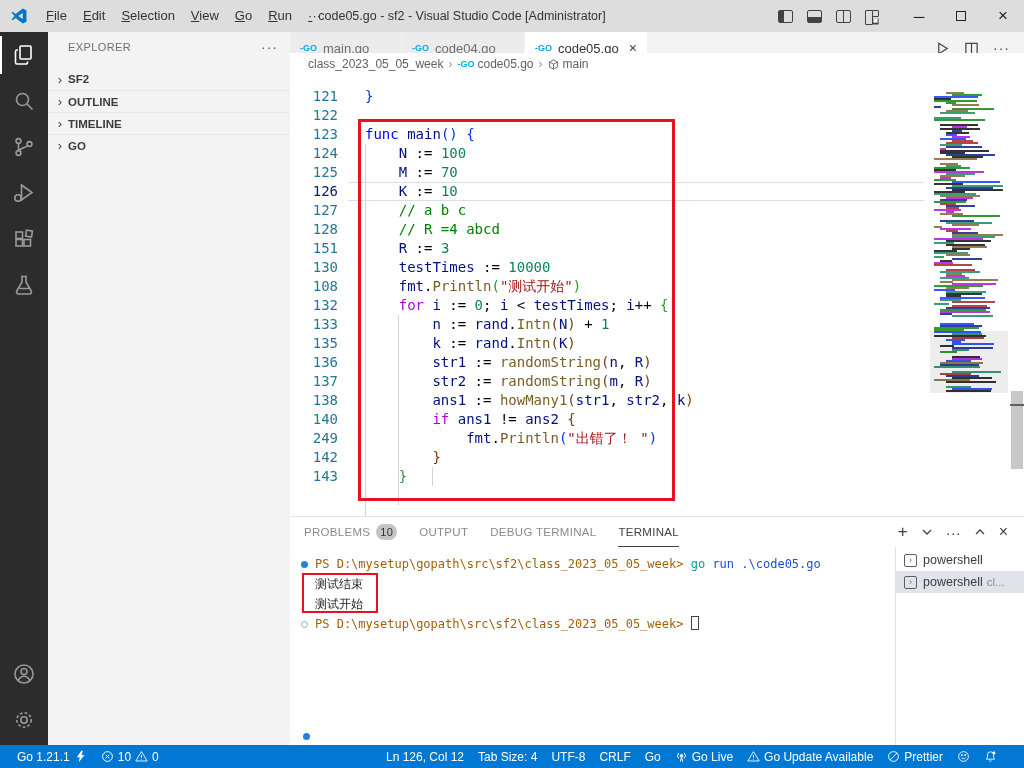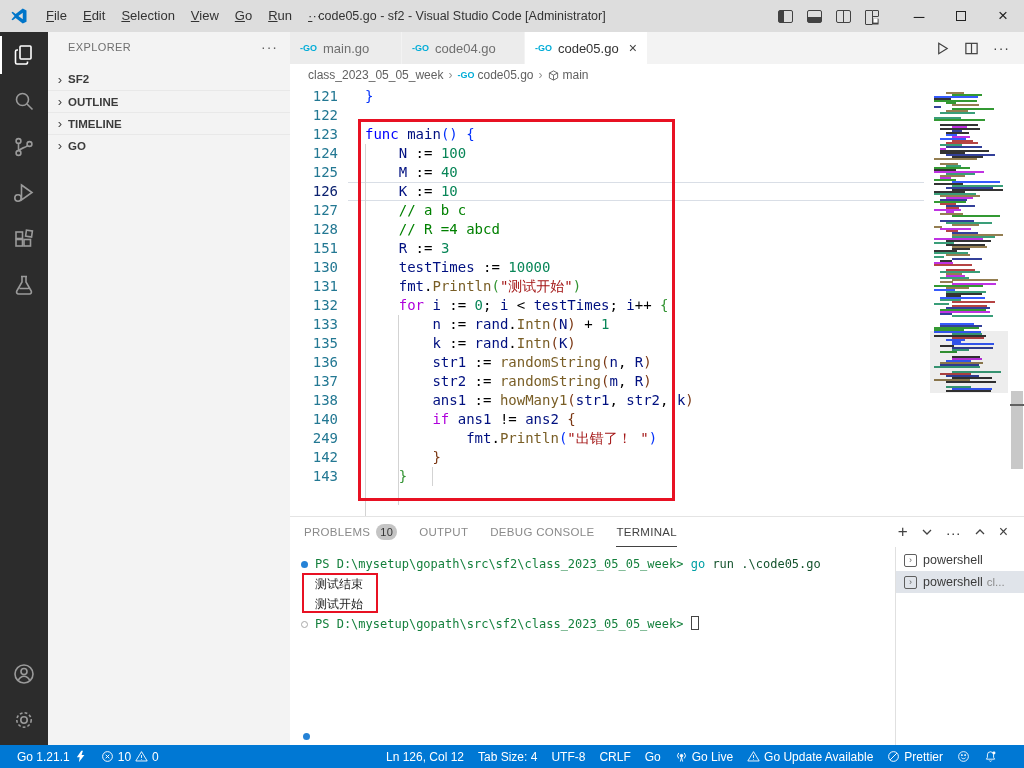--- a/index.html
+++ b/index.html
@@ -57,21 +57,21 @@
   .tab.active { background:#ffffff; color:#333; }
   .tab .close { margin-left:10px; color:#424242; font-size:14px; visibility:hidden; }
   .tab.active .close { visibility:visible; }
   .go-icon { font-size:9px; font-weight:700; color:#00acd7; margin-right:6px; letter-spacing:0; }
   .go-icon::before { content:"-GO"; }
   .editor-actions { margin-left:auto; display:flex; align-items:center; gap:14px; padding-right:14px; color:#424242; }
   .editor-actions .ea { cursor:pointer; display:flex; align-items:center; }
   .ea svg { width:15px; height:15px; }
   .ea.more { font-size:14px; letter-spacing:1px; }
 
-  .breadcrumbs { position:absolute; left:0; top:32px; width:734px; height:22px; background:#fff;
+  .breadcrumbs { position:absolute; left:0; top:21px; width:734px; height:22px; background:#fff;
     display:flex; align-items:center; padding-left:18px; font-size:12px; color:#616161; }
   .bc-item { display:flex; align-items:center; cursor:pointer; }
   .bc-sep { margin:0 5px; color:#949494; font-size:12px; }
   .bc-item .go-icon { margin-right:3px; }
   .pkg-icon { width:11px; height:11px; margin-right:4px; }
 
   
   .editor { position:absolute; left:0; top:54px; width:734px; height:430px; overflow:hidden;
     font-family:"DejaVu Sans Mono","Liberation Mono",monospace; font-size:14px; }
   .code-lines { position:absolute; left:0; top:1px; width:640px; }
@@ -101,21 +101,21 @@
   .panel-tab .badge { background:#c4c4c4; color:#333; border-radius:10px; min-width:20px; height:16px;
     line-height:16px; text-align:center; font-size:11px; padding:0 4px; }
   .panel-toolbar { margin-left:auto; display:flex; align-items:center; gap:13px; padding-right:16px; color:#424242; }
   .panel-toolbar .pt { cursor:pointer; display:flex; align-items:center; font-size:15px; }
   .pt svg { width:12px; height:12px; }
 
   .terminal { position:absolute; left:0; top:30px; width:604px; height:199px; overflow:hidden;
     font-family:"DejaVu Sans Mono","Liberation Mono",monospace; font-size:12px; }
   .trow { position:relative; height:20px; line-height:20px; white-space:pre; padding-left:25px; }
   .trow:first-child { margin-top:7px; }
-  .t-pr{color:#15803d} .t-cmd{color:#00a0a5} .t-arg{color:#14532d} .t-out{color:#222}
+  .t-pr{color:#a16207} .t-cmd{color:#00a0a5} .t-arg{color:#1d4ed8} .t-out{color:#222}
   .deco { position:absolute; left:11px; top:7px; width:7px; height:7px; border-radius:50%; }
   .deco.filled { background:#2582d6; }
   .deco.hollow { border:1px solid #a9a9a9; }
   .t-cursor { display:inline-block; width:8px; height:14px; border:1px solid #444; vertical-align:-2px; }
   .anno-term { position:absolute; left:12px; top:26px; width:76px; height:40px; border:2px solid #e81123; pointer-events:none; }
   .term-dot { position:absolute; left:13px; top:186px; width:7px; height:7px; border-radius:50%; background:#2582d6; }
 
   .term-side { position:absolute; left:605px; top:30px; width:129px; height:199px; border-left:1px solid #e0e0e0; padding-top:2px; }
   .term-row { height:22px; display:flex; align-items:center; padding-left:8px; font-size:12.5px; color:#3b3b3b; cursor:pointer; }
   .term-row.selected { background:#e0e4ea; }
@@ -304,27 +304,27 @@
     <div class="editor">
       <div class="cur-line"></div>
       <div class="guide" style="left:75px;  top:58px;  height:372px;"></div>
       <div class="guide" style="left:108px; top:229px; height:190px;"></div>
       <div class="guide" style="left:142px; top:381px; height:19px;"></div>
       <div class="code-lines">
           <div class="code-line"><span class="ln">121</span><span class="tk-b1">}</span></div>
           <div class="code-line"><span class="ln">122</span></div>
           <div class="code-line"><span class="ln">123</span><span class="tk-k">func</span><span class="tk-p"> </span><span class="tk-v">main</span><span class="tk-b1">()</span><span class="tk-p"> </span><span class="tk-b1">{</span></div>
           <div class="code-line"><span class="ln">124</span><span class="tk-p">    </span><span class="tk-v">N</span><span class="tk-p"> := </span><span class="tk-n">100</span></div>
-          <div class="code-line"><span class="ln">125</span><span class="tk-p">    </span><span class="tk-v">M</span><span class="tk-p"> := </span><span class="tk-n">40</span></div>
+          <div class="code-line"><span class="ln">125</span><span class="tk-p">    </span><span class="tk-v">M</span><span class="tk-p"> := </span><span class="tk-n">70</span></div>
           <div class="code-line cur"><span class="ln">126</span><span class="tk-p">    </span><span class="tk-v">K</span><span class="tk-p"> := </span><span class="tk-n">10</span></div>
           <div class="code-line"><span class="ln">127</span><span class="tk-p">    </span><span class="tk-m">// a b c</span></div>
           <div class="code-line"><span class="ln">128</span><span class="tk-p">    </span><span class="tk-m">// R =4 abcd</span></div>
           <div class="code-line"><span class="ln">151</span><span class="tk-p">    </span><span class="tk-v">R</span><span class="tk-p"> := </span><span class="tk-n">3</span></div>
           <div class="code-line"><span class="ln">130</span><span class="tk-p">    </span><span class="tk-v">testTimes</span><span class="tk-p"> := </span><span class="tk-n">10000</span></div>
-          <div class="code-line"><span class="ln">131</span><span class="tk-p">    </span><span class="tk-v">fmt</span><span class="tk-p">.</span><span class="tk-f">Println</span><span class="tk-b2">(</span><span class="tk-s">"测试开始"</span><span class="tk-b2">)</span></div>
+          <div class="code-line"><span class="ln">108</span><span class="tk-p">    </span><span class="tk-v">fmt</span><span class="tk-p">.</span><span class="tk-f">Println</span><span class="tk-b2">(</span><span class="tk-s">"测试开始"</span><span class="tk-b2">)</span></div>
           <div class="code-line"><span class="ln">132</span><span class="tk-p">    </span><span class="tk-c">for</span><span class="tk-p"> </span><span class="tk-v">i</span><span class="tk-p"> := </span><span class="tk-n">0</span><span class="tk-p">; </span><span class="tk-v">i</span><span class="tk-p"> &lt; </span><span class="tk-v">testTimes</span><span class="tk-p">; </span><span class="tk-v">i</span><span class="tk-p">++ </span><span class="tk-b2">{</span></div>
           <div class="code-line"><span class="ln">133</span><span class="tk-p">        </span><span class="tk-v">n</span><span class="tk-p"> := </span><span class="tk-v">rand</span><span class="tk-p">.</span><span class="tk-f">Intn</span><span class="tk-b3">(</span><span class="tk-v">N</span><span class="tk-b3">)</span><span class="tk-p"> + </span><span class="tk-n">1</span></div>
           <div class="code-line"><span class="ln">135</span><span class="tk-p">        </span><span class="tk-v">k</span><span class="tk-p"> := </span><span class="tk-v">rand</span><span class="tk-p">.</span><span class="tk-f">Intn</span><span class="tk-b3">(</span><span class="tk-v">K</span><span class="tk-b3">)</span></div>
           <div class="code-line"><span class="ln">136</span><span class="tk-p">        </span><span class="tk-v">str1</span><span class="tk-p"> := </span><span class="tk-f">randomString</span><span class="tk-b3">(</span><span class="tk-v">n</span><span class="tk-p">, </span><span class="tk-v">R</span><span class="tk-b3">)</span></div>
           <div class="code-line"><span class="ln">137</span><span class="tk-p">        </span><span class="tk-v">str2</span><span class="tk-p"> := </span><span class="tk-f">randomString</span><span class="tk-b3">(</span><span class="tk-v">m</span><span class="tk-p">, </span><span class="tk-v">R</span><span class="tk-b3">)</span></div>
           <div class="code-line"><span class="ln">138</span><span class="tk-p">        </span><span class="tk-v">ans1</span><span class="tk-p"> := </span><span class="tk-f">howMany1</span><span class="tk-b3">(</span><span class="tk-v">str1</span><span class="tk-p">, </span><span class="tk-v">str2</span><span class="tk-p">, </span><span class="tk-v">k</span><span class="tk-b3">)</span></div>
           <div class="code-line"><span class="ln">140</span><span class="tk-p">        </span><span class="tk-c">if</span><span class="tk-p"> </span><span class="tk-v">ans1</span><span class="tk-p"> != </span><span class="tk-v">ans2</span><span class="tk-p"> </span><span class="tk-b3">{</span></div>
           <div class="code-line"><span class="ln">249</span><span class="tk-p">            </span><span class="tk-v">fmt</span><span class="tk-p">.</span><span class="tk-f">Println</span><span class="tk-b1">(</span><span class="tk-s">"出错了！ "</span><span class="tk-b1">)</span></div>
           <div class="code-line"><span class="ln">142</span><span class="tk-p">        </span><span class="tk-b3">}</span></div>
           <div class="code-line"><span class="ln">143</span><span class="tk-p">    </span><span class="tk-b2">}</span></div>
@@ -478,21 +478,21 @@
       <div class="panel-header">
 
         <div class="panel-tab">
             <span>PROBLEMS</span>
             <span class="badge">10</span>
           </div>
           <div class="panel-tab">
             <span>OUTPUT</span>
           </div>
           <div class="panel-tab">
-            <span>DEBUG CONSOLE</span>
+            <span>DEBUG TERMINAL</span>
           </div>
           <div class="panel-tab active">
             <span>TERMINAL</span>
           </div>
           <div class="panel-toolbar">
           <span class="pt" style="font-size:17px;">+</span>
           <span class="pt">
             <svg viewBox="0 0 12 12" fill="none" stroke="#424242" stroke-width="1.3">
                 <path d="M2 4 L6 8 L10 4"></path>
               </svg>

